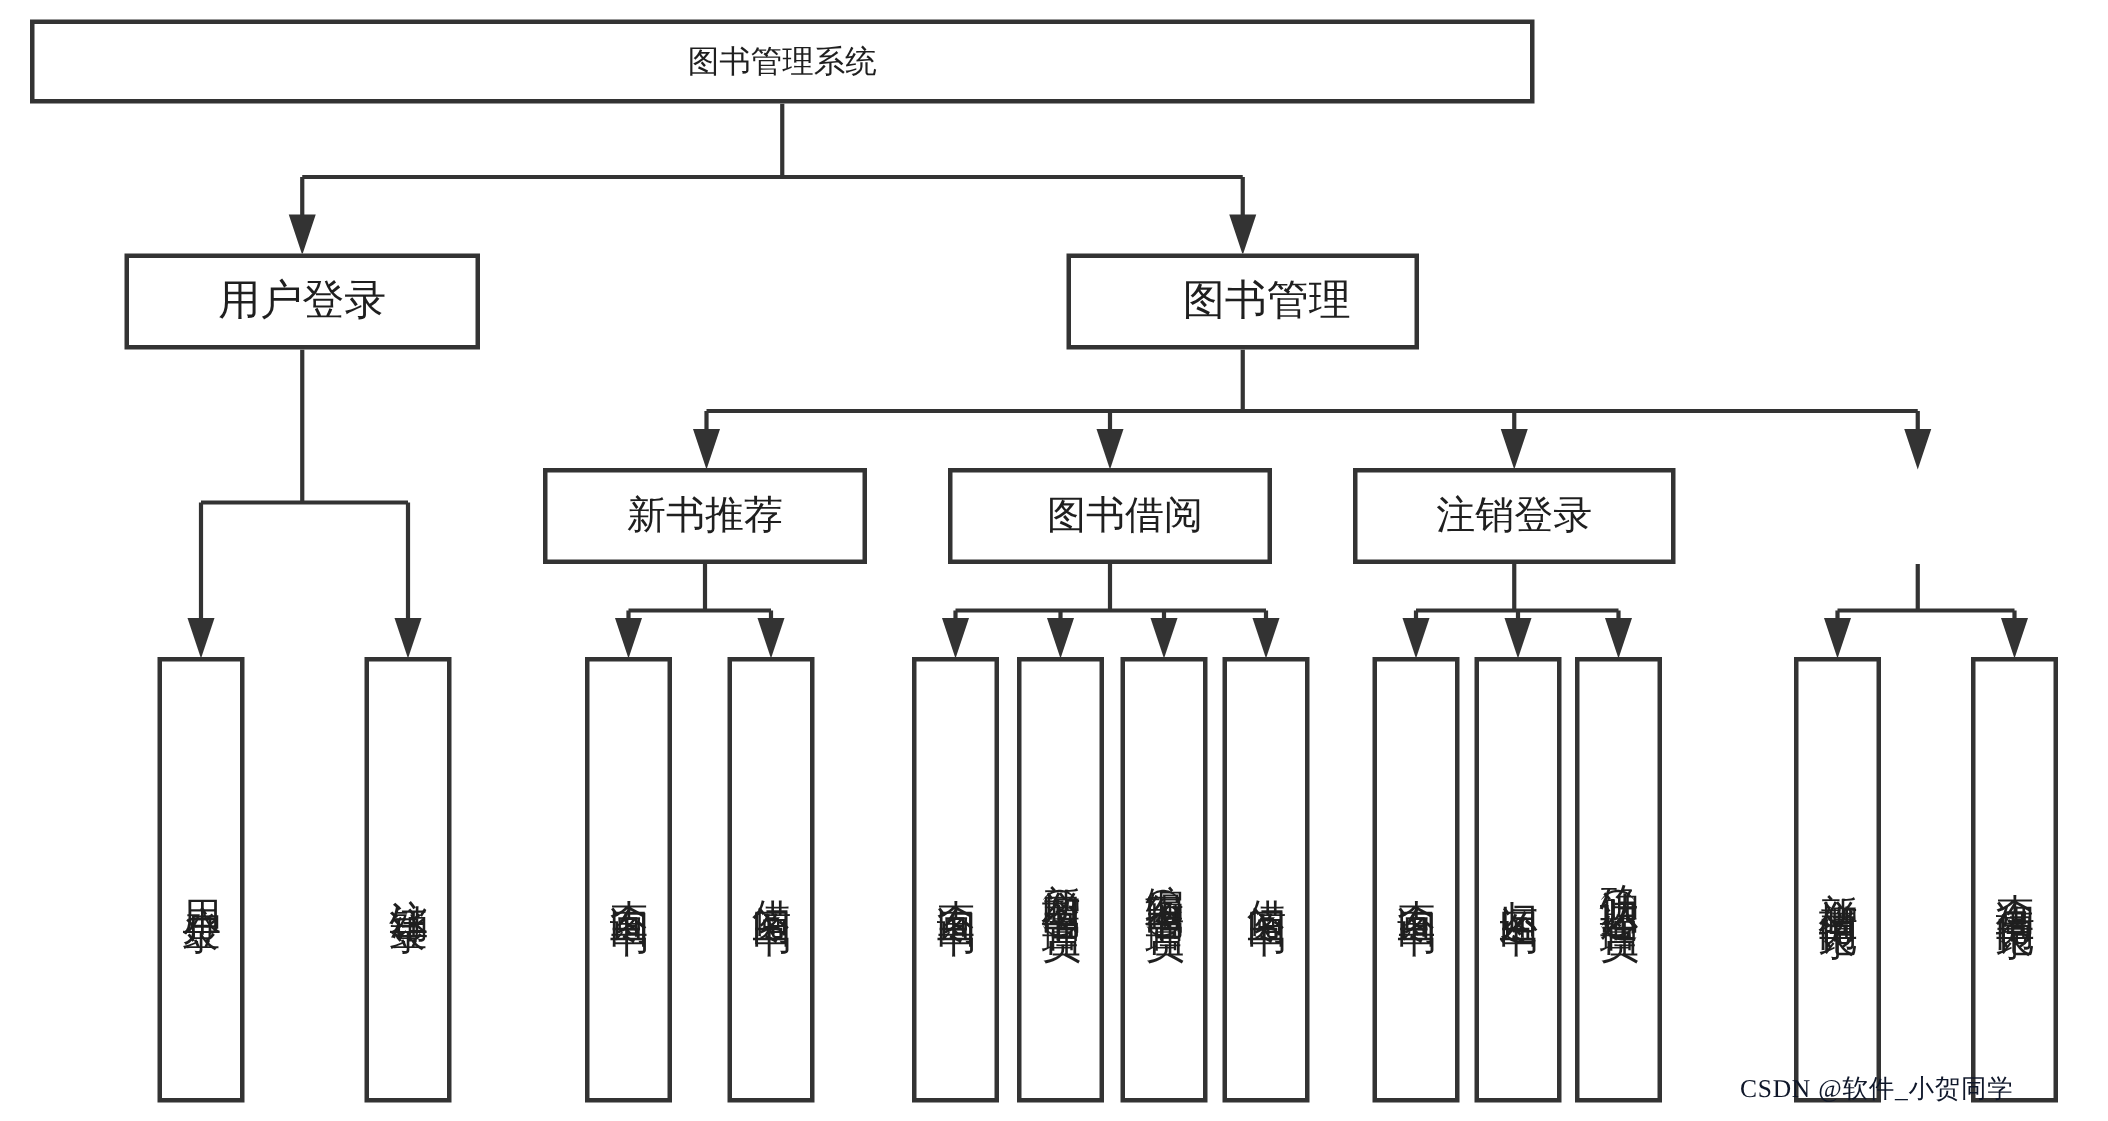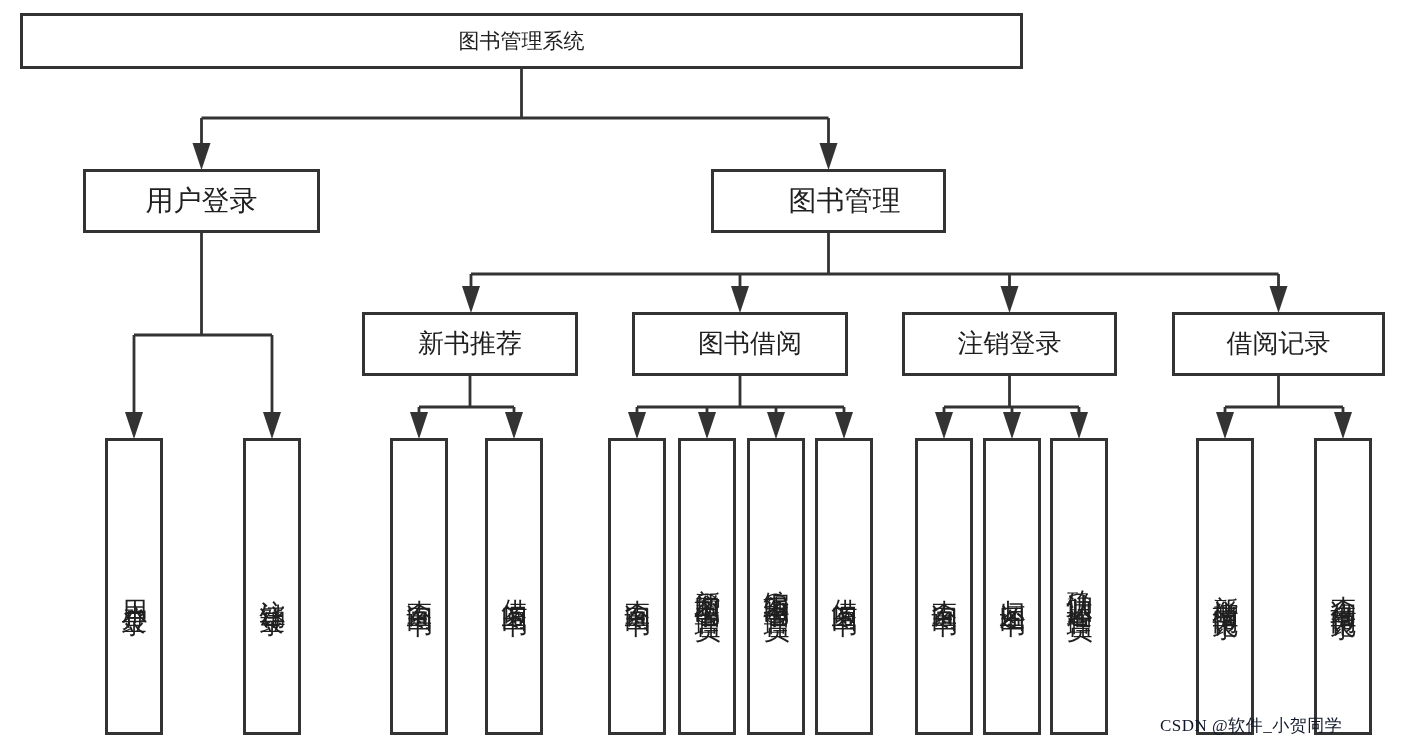--- a/index.html
+++ b/index.html
@@ -95,21 +95,20 @@
   </svg>
 
   <div class="box root-box" style="left:20px; top:13px; width:1003px; height:56px;">图书管理系统</div>
 
   <div class="box l2-box" style="left:83px; top:169px; width:237px; height:64px;">用户登录</div>
   <div class="box l2-box" style="left:711px; top:169px; width:235px; height:64px;padding-left:32px;">图书管理</div>
 
   <div class="box l3-box" style="left:362px; top:312px; width:216px; height:64px;">新书推荐</div>
   <div class="box l3-box" style="left:632px; top:312px; width:216px; height:64px;padding-left:20px;">图书借阅</div>
   <div class="box l3-box" style="left:902px; top:312px; width:215px; height:64px;">注销登录</div>
-  <div class="box l3-box" style="left:1172px; top:312px; width:213px; height:64px;">借阅记录</div>
 
   <div class="box leaf-box" style="left:105px; top:438px; width:58px; height:297px;">用户登录</div>
   <div class="box leaf-box" style="left:243px; top:438px; width:58px; height:297px;">注销登录</div>
   <div class="box leaf-box" style="left:390px; top:438px; width:58px; height:297px;">查询图书</div>
   <div class="box leaf-box" style="left:485px; top:438px; width:58px; height:297px;">借阅图书</div>
   <div class="box leaf-box" style="left:608px; top:438px; width:58px; height:297px;">查询图书</div>
   <div class="box leaf-box" style="left:678px; top:438px; width:58px; height:297px;">新增图书（管理员）</div>
   <div class="box leaf-box" style="left:747px; top:438px; width:58px; height:297px;">编辑图书（管理员）</div>
   <div class="box leaf-box" style="left:815px; top:438px; width:58px; height:297px;">借阅图书</div>
   <div class="box leaf-box" style="left:915px; top:438px; width:58px; height:297px;">查询图书</div>

